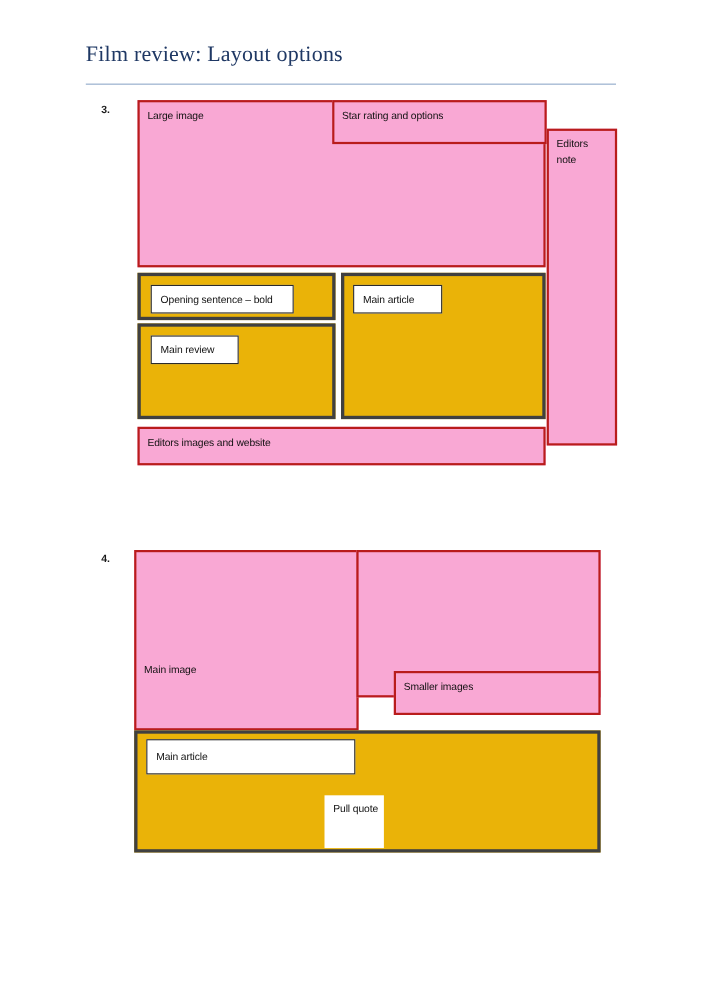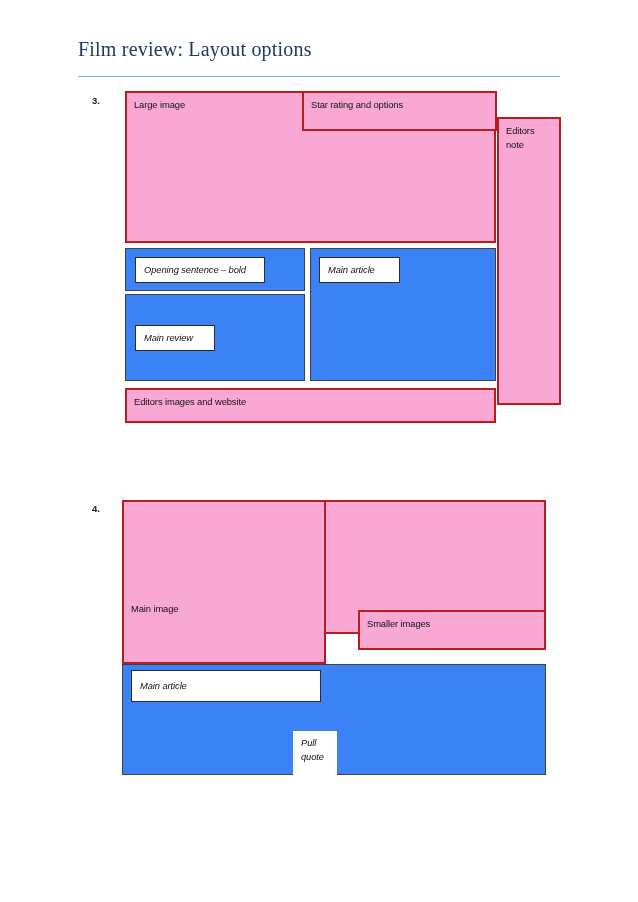--- a/index.html
+++ b/index.html
@@ -53,23 +53,22 @@
     box-sizing: border-box;
   }
   
   .box-outline {
     background: #f9a8d4;
     border: 2px solid #b91c1c;
     padding-left: 12px;
   }
   
   .box-fill {
-    background: #3b82f6;
-    border: 1px solid #404040;
-    font-style: italic;
+    background: #eab308;
+    border: 3px solid #404040;
   }
   
   .plate-dark {
     background: #ffffff;
     border: 1.5px solid #2b2b2b;
   }
   
   .plate-plain {
     background: #ffffff;
     border: none;
@@ -115,21 +114,21 @@
   </div>
 
 
   <div class="box box-fill" style="left:125px; top:248px; width:180px; height:43px;">
     <div class="box plate-dark" style="left:9px; top:8px; width:130px; height:26px;">
       <span class="box-label">Opening sentence – bold</span>
     </div>
   </div>
 
   <div class="box box-fill" style="left:125px; top:294px; width:180px; height:87px;">
-    <div class="box plate-dark" style="left:9px; top:8px; width:80px; height:26px;margin-top:22px;">
+    <div class="box plate-dark" style="left:9px; top:8px; width:80px; height:26px;">
       <span class="box-label">Main review</span>
     </div>
   </div>
 
   <div class="box box-fill" style="left:310px; top:248px; width:186px; height:133px;">
     <div class="box plate-dark" style="left:8px; top:8px; width:81px; height:26px;">
       <span class="box-label">Main article</span>
     </div>
   </div>
 
@@ -146,21 +145,21 @@
     <span class="box-label" style="top:100px;">Main image</span>
   </div>
 
   <div class="box box-outline" style="left:324px; top:500px; width:222px; height:134px;"></div>
 
 
   <div class="box box-fill" style="left:122px; top:664px; width:424px; height:111px;">
     <div class="box plate-dark" style="left:8px; top:5px; width:190px; height:32px;">
       <span class="box-label" style="top:8px;">Main article</span>
     </div>
-    <div class="box plate-plain" style="left:170px; top:66px; width:44px; height:48px;padding-left:28px;">
+    <div class="box plate-plain" style="left:170px; top:56px; width:54px; height:48px;padding-left:28px;">
       <span class="box-label">Pull quote</span>
     </div>
   </div>
 
   <div class="box box-outline" style="left:358px; top:610px; width:188px; height:40px;">
     <span class="box-label">Smaller images</span>
   </div>
 </div>
 
 </body></html>

